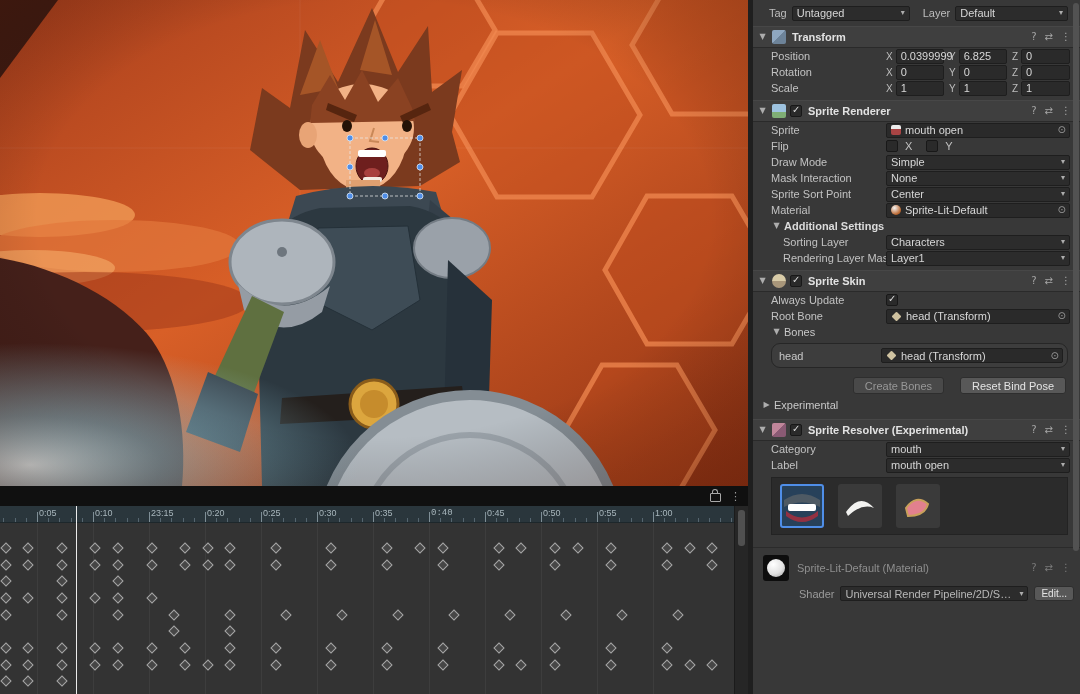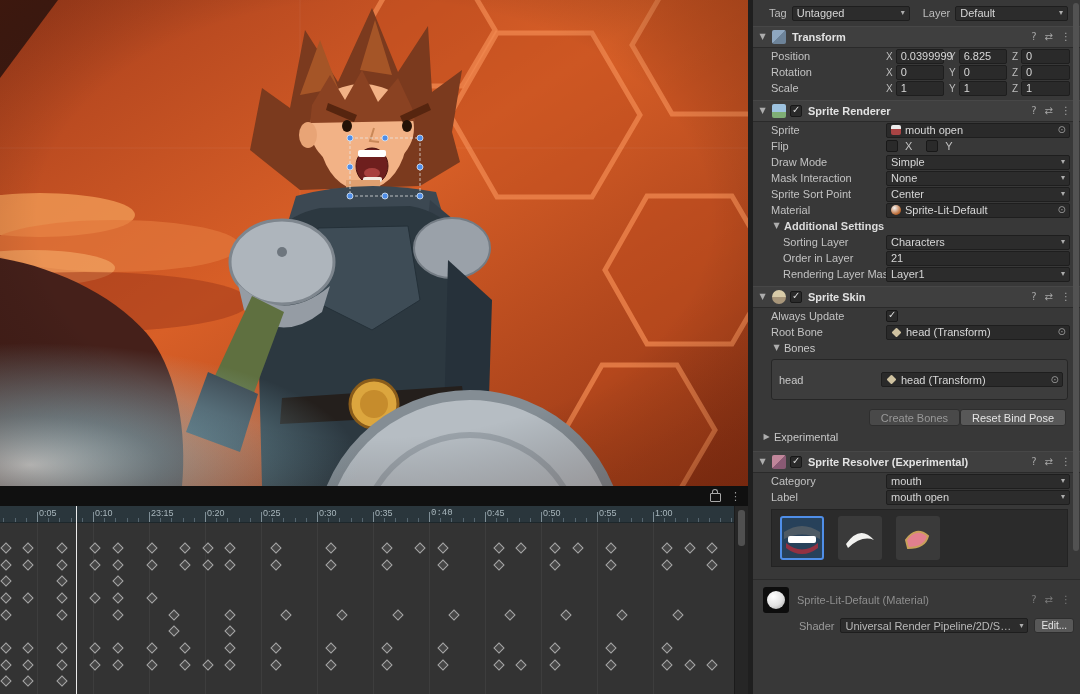--- a/index.html
+++ b/index.html
@@ -61,24 +61,24 @@
   .picker{color:#9a9a9a;font-size:10px;flex:none;}
   .sprite-ico{width:10px;height:10px;border-radius:2px;background:linear-gradient(180deg,#ececec 0 45%,#a84444 45% 100%);flex:none;}
   .ball-ico{width:10px;height:10px;border-radius:50%;background:radial-gradient(circle at 35% 30%,#f4f4f4,#b9652d 70%);flex:none;}
   .bone-ico{width:7px;height:7px;background:#cfc2a0;transform:rotate(45deg);border-radius:1px;flex:none;margin:0 2px;}
   .swatch{flex:1;height:12px;background:#ffffff;border:1px solid #1e1e1e;border-radius:1px;}
   .eyed{width:11px;height:12px;position:relative;flex:none;}
   .eyed::before{content:"";position:absolute;left:4px;top:0;width:3px;height:11px;background:#c9c9c9;transform:rotate(40deg);border-radius:1px;}
   .flip-letter{color:#c2c2c2;margin:0 10px 0 3px;}
   .foldrow{display:flex;align-items:center;height:16px;padding:0 10px 0 8px;gap:2px;}
   .boldlab{font-weight:bold;color:#dcdcdc;}
-  .bonesbox{margin:3px 12px 3px 18px;background:#3d3d3d;border:1px solid #262626;border-radius:3px;padding:11px 4px;}
+  .bonesbox{margin:3px 12px 3px 18px;background:#3d3d3d;border:1px solid #262626;border-radius:9px;padding:3px 4px;}
   .bonerow{display:flex;align-items:center;gap:6px;height:17px;}
   .bonename{width:96px;padding-left:3px;color:#c8c8c8;flex:none;}
-  .btnrow{display:flex;justify-content:flex-end;gap:0;padding:6px 14px 3px 0;align-items:center;}
+  .btnrow{display:flex;justify-content:flex-end;gap:16px;padding:6px 14px 3px 0;align-items:center;}
   .btn{background:#585858;border:1px solid #2e2e2e;border-radius:3px;height:17px;display:flex;align-items:center;justify-content:center;padding:0 11px;color:#e4e4e4;box-sizing:border-box;}
   .btn.disabled{color:#989898;background:#494949;}
   .thumbbox{margin:4px 12px 8px 18px;background:#2b2b2b;border:1px solid #232323;height:58px;display:flex;gap:14px;padding:6px 8px;align-items:center;box-sizing:border-box;}
   .thumb{width:44px;height:44px;background:#3a3a3a;border-radius:3px;display:flex;align-items:center;justify-content:center;box-sizing:border-box;}
   .thumb.sel{background:#27415a;border:2px solid #4f8ee8;}
   .matsec{margin-top:12px;border-top:1px solid #2b2b2b;padding-top:4px;}
   .mathead{display:flex;align-items:center;gap:8px;padding:3px 9px 3px 10px;}
   .maticon{width:26px;height:26px;background:#0d0d0d;border-radius:3px;display:flex;align-items:center;justify-content:center;flex:none;}
   .matball{width:18px;height:18px;border-radius:50%;background:radial-gradient(circle at 35% 30%,#ffffff,#e2e2e2 55%,#9e9e9e);}
   .mattitle{color:#8e8e8e;flex:1;white-space:nowrap;overflow:hidden;text-overflow:ellipsis;}
@@ -596,28 +596,20 @@
     <div class="row sub">
       <span class="lab">Sorting Layer</span>
       <div class="ctrl">
           <div class="dd grow">
             <span class="ddtext">Characters</span>
             <span class="caret icon">▾</span>
           </div>
         </div>
     </div>
     <div class="row sub">
-      <span class="lab">Order in Layer</span>
-      <div class="ctrl">
-          <div class="field grow">
-            <span>21</span>
-          </div>
-        </div>
-    </div>
-    <div class="row sub">
       <span class="lab">Rendering Layer Mask</span>
       <div class="ctrl">
           <div class="dd grow">
             <span class="ddtext">Layer1</span>
             <span class="caret icon">▾</span>
           </div>
         </div>
     </div>
 
     <div class="comp-header" style="margin-top:4px">

